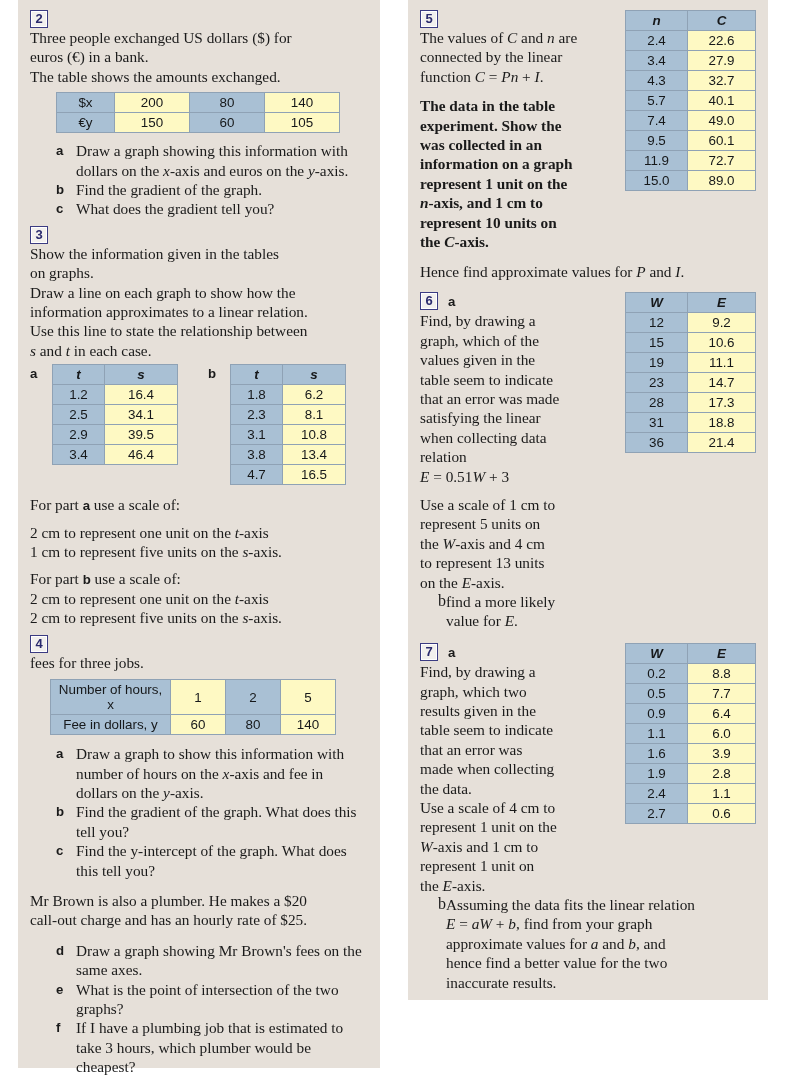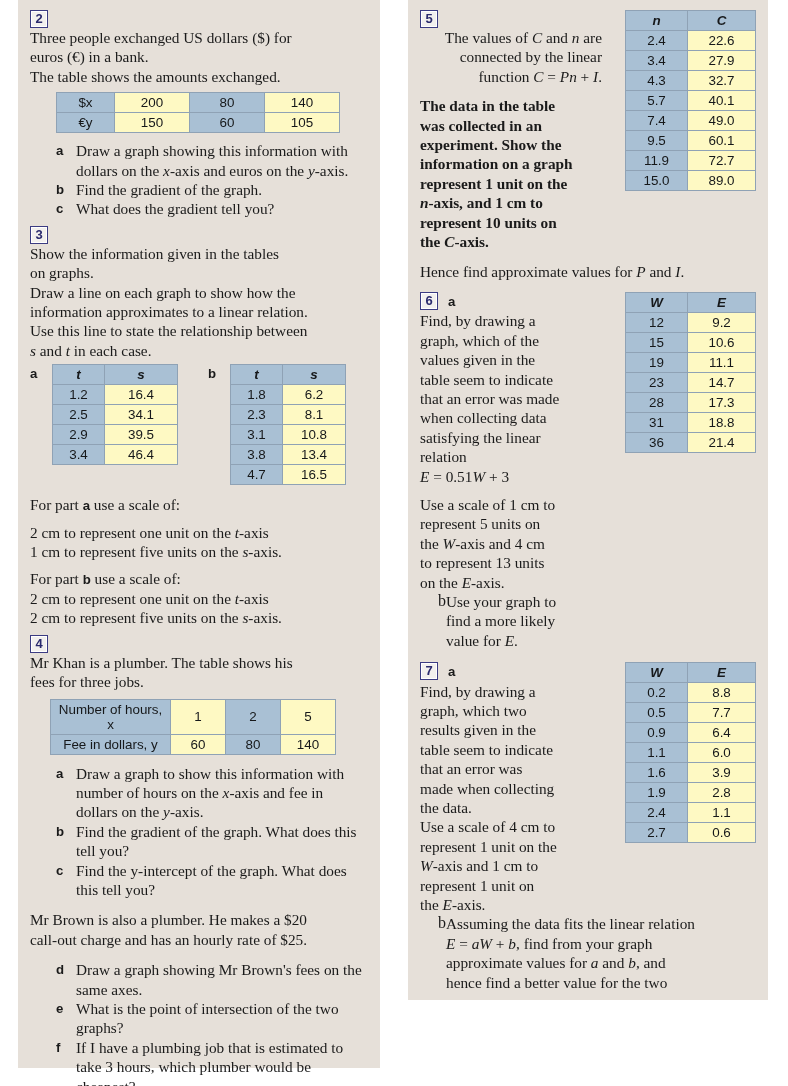--- a/index.html
+++ b/index.html
@@ -136,21 +136,21 @@
     font-family: "Liberation Sans", sans-serif;
     font-weight: bold;
     font-size: 13.2px;
     width: 22px;
     padding-top: 2px;
     box-sizing: border-box;
   }
   .tbl-row .spacer { width: 30px; }
 
   
-  .narrow-text { width: 212px; text-align: right; }
+  .narrow-text { width: 212px; }
   .narrow-text p.ln { font-size: 15.3px; line-height: 19.4px; }
 </style>
 </head>
 <body>
 
 <div class="page">
 
   <div class="panel" id="panel-left">
     <div class="col-inner">
 
@@ -275,23 +275,20 @@
           <p class="ln" style="margin-top:7px">2 cm to represent one unit on the <i>t</i>-axis</p>
           <p class="ln">1 cm to represent five units on the <i>s</i>-axis.</p>
           <p class="ln" style="margin-top:7px">For part <span class="bld">b</span> use a scale of:</p>
           <p class="ln">2 cm to represent one unit on the <i>t</i>-axis</p>
           <p class="ln">2 cm to represent five units on the <i>s</i>-axis.</p>
         </div>
       </div>
 
       <div class="qblock" style="margin-top:7px;">
         <span class="qnum">4</span>
-        <div class="qbody" style="width:315px">
-          <p class="ln">Mr Khan is a plumber. The table shows his</p>
-        </div>
         <p class="ln">fees for three jobs.</p>
 
         <div style="margin-left:20px; margin-top:7px;">
           <table class="dt">
             <tbody>
                 <tr>
               <td class="rowhead" style="width:120px">Number of hours, x</td>
               <td class="light" style="width:55px">1</td>
               <td class="dark" style="width:55px">2</td>
               <td class="light" style="width:55px">5</td>
@@ -393,22 +390,22 @@
         </div>
 
         <span class="qnum">5</span>
         <div class="qbody narrow-text" style="width:182px">
           <p class="ln">The values of <i>C</i> and <i>n</i> are</p>
           <p class="ln">connected by the linear</p>
           <p class="ln">function <i>C</i> = <i>Pn</i> + <i>I</i>.</p>
         </div>
         <div style="width:205px; margin-top:10px;font-weight:bold;">
           <p class="ln">The data in the table</p>
+          <p class="ln">experiment. Show the</p>
           <p class="ln">was collected in an</p>
-          <p class="ln">experiment. Show the</p>
           <p class="ln">information on a graph</p>
           <p class="ln">represent 1 unit on the</p>
           <p class="ln"><i>n</i>-axis, and 1 cm to</p>
           <p class="ln">represent 10 units on</p>
           <p class="ln">the <i>C</i>-axis.</p>
         </div>
         <p class="ln" style="margin-top:11px; clear:both;">Hence find approximate values for <i>P</i> and <i>I</i>.</p>
       </div>
 
       <div class="qblock clearfix" style="margin-top:10px;">
@@ -452,36 +449,35 @@
         </div>
 
         <span class="qnum">6</span>
         <span class="letter" style="display:inline-block;width:16px;font-family:'Liberation Sans',sans-serif;font-weight:bold;font-size:13.2px;vertical-align:top;line-height:19.4px;">a</span>
         <div class="qbody" style="width:185px">
           <p class="ln">Find, by drawing a</p>
           <p class="ln">graph, which of the</p>
           <p class="ln">values given in the</p>
           <p class="ln">table seem to indicate</p>
           <p class="ln">that an error was made</p>
+          <p class="ln">satisfying the linear</p>
           <p class="ln">when collecting data</p>
-          <p class="ln">satisfying the linear</p>
           <p class="ln">relation</p>
           <p class="ln"><i>E</i> = 0.51<i>W</i> + 3</p>
 
           <p class="ln" style="margin-top:9px">Use a scale of 1 cm to</p>
           <p class="ln">represent 5 units on</p>
           <p class="ln">the <i>W</i>-axis and 4 cm</p>
           <p class="ln">to represent 13 units</p>
           <p class="ln">on the <i>E</i>-axis.</p>
         </div>
 
         <div style="margin-left:18px; display:flex; align-items:flex-start;">
           <span class="letter">b</span>
           <div style="width:180px">
-            <p class="ln">Use your graph to</p>
             <p class="ln">find a more likely</p>
             <p class="ln">value for <i>E</i>.</p>
           </div>
         </div>
       </div>
 
       <div class="qblock clearfix" style="margin-top:12px;">
         <div class="float-right-tbl">
           <table class="dt">
             <tbody>
@@ -542,20 +538,21 @@
           <p class="ln">the <i>E</i>-axis.</p>
         </div>
 
         <div style="margin-left:18px; display:flex; align-items:flex-start; clear:both;">
           <span class="letter">b</span>
           <div style="width:310px">
             <p class="ln">Assuming the data fits the linear relation</p>
             <p class="ln"><i>E</i> = <i>aW</i> + <i>b</i>, find from your graph</p>
             <p class="ln">approximate values for <i>a</i> and <i>b</i>, and</p>
             <p class="ln">hence find a better value for the two</p>
+            <p class="ln">inaccurate results.</p>
           </div>
         </div>
       </div>
 
     </div>
   </div>
 
 </div>
 
 </body></html>

